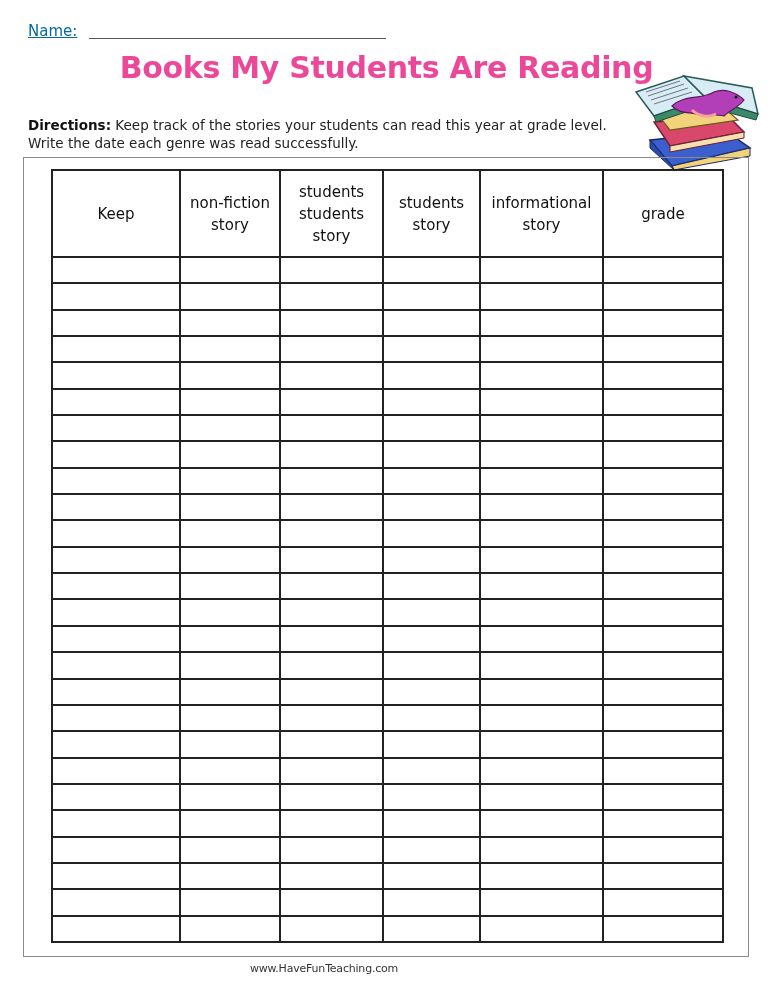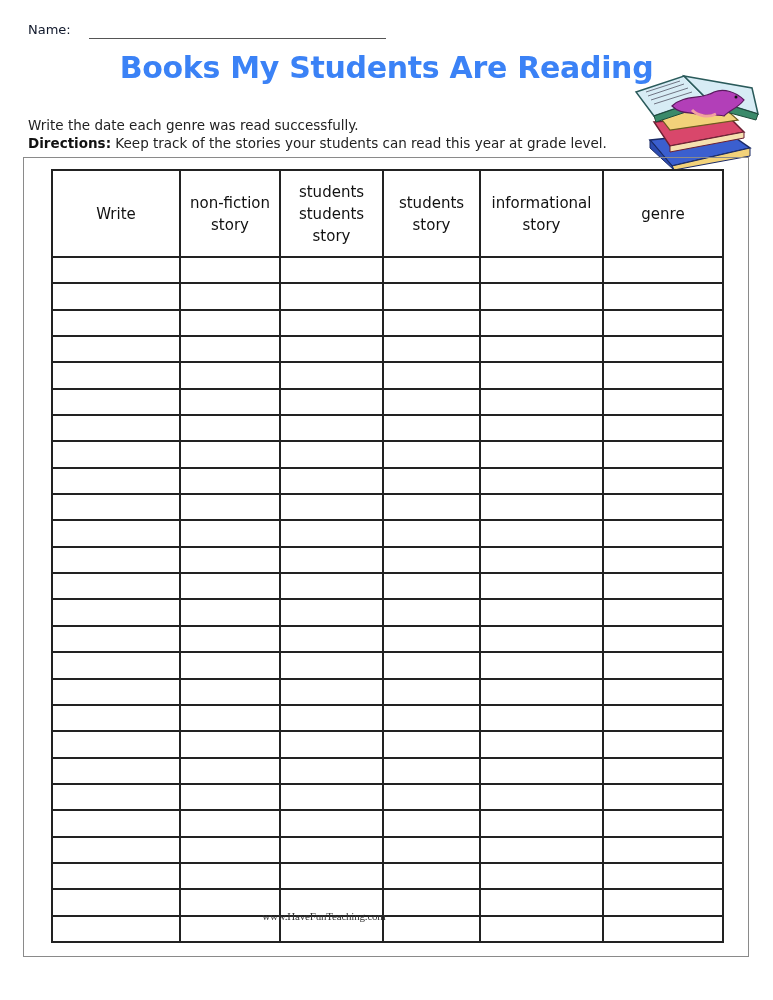--- a/index.html
+++ b/index.html
@@ -1,47 +1,47 @@
 <!DOCTYPE html>
 <html><head>
 <meta charset="utf-8">
 <style>
   html, body { margin: 0; padding: 0; background: #ffffff; }
   body { width: 773px; height: 1000px; position: relative; overflow: hidden;
          font-family: "DejaVu Sans", "Liberation Sans", sans-serif; color: #111; }
-  .name-row { position: absolute; left: 28px; top: 22px; font-size: 13px; color: #0f172a; }
+  .name-row { position: absolute; left: 28px; top: 22px; font-size: 15px; color: #0369a1; text-decoration: underline; }
   .name-line { position: absolute; left: 89px; top: 38px; width: 297px; height: 0;
                border-top: 1px solid #555; }
   .title { position: absolute; left: 0; width: 773px; top: 50px; text-align: center;
-           font-size: 30px; font-weight: bold; letter-spacing: -0.3px; color: #3b82f6; }
+           font-size: 30px; font-weight: bold; letter-spacing: -0.3px; color: #ec4899; }
   .directions { position: absolute; left: 28px; top: 116px; font-size: 13.5px; line-height: 18px; color: #222; }
   .directions b { font-weight: bold; color: #111; }
   .illustration { position: absolute; left: 632px; top: 70px; width: 130px; height: 100px; }
   .frame { position: absolute; left: 23px; top: 157px; width: 726px; height: 800px;
            border: 1px solid #8a8a8a; box-sizing: border-box; background: transparent; }
   table.tracker { position: absolute; left: 51px; top: 169px; width: 671px;
                   border-collapse: collapse; table-layout: fixed; }
   table.tracker th, table.tracker td { border: 2px solid #222; padding: 0; }
   table.tracker th { height: 85px; font-weight: normal; font-size: 15px; line-height: 22px;
                      text-align: center; vertical-align: middle; color: #111; }
   table.tracker td { height: 24.35px; }
-  .footer { position: absolute; left: 0; width: 648px; top: 910px; text-align: center;
-            font-size: 11px; color: #333; letter-spacing: -0.2px; font-family: Liberation Serif, serif; }
+  .footer { position: absolute; left: 0; width: 648px; top: 962px; text-align: center;
+            font-size: 11px; color: #333; letter-spacing: -0.2px; }
 </style>
 </head>
 <body>
 
 <div class="name-row">Name:</div>
 <div class="name-line"></div>
 
 <div class="title">Books My Students Are Reading</div>
 
 <div class="directions">
+  <div><b>Directions:</b><span> Keep track of the stories your students can read this year at grade level.</span></div>
   <div>Write the date each genre was read successfully.</div>
-  <div><b>Directions:</b><span> Keep track of the stories your students can read this year at grade level.</span></div>
 </div>
 
 <div class="illustration">
   <svg width="130" height="100" viewBox="0 0 130 100">
 
     <path d="M18 70 L95 62 L118 78 L40 96 Z" fill="#3b5fcf" stroke="#1a2a66" stroke-width="1.5"></path>
     <path d="M40 96 L118 78 L118 86 L42 100 Z" fill="#f2d27a" stroke="#1a2a66" stroke-width="1"></path>
     <path d="M18 70 L40 96 L42 100 L18 78 Z" fill="#2c4bb0" stroke="#1a2a66" stroke-width="1"></path>
 
     <path d="M22 52 L96 46 L112 62 L38 76 Z" fill="#d9476b" stroke="#6b1f33" stroke-width="1.5"></path>
@@ -68,41 +68,41 @@
     <col style="width:128px">
       <col style="width:100px">
       <col style="width:103px">
     <col style="width:97px">
       <col style="width:123px">
       <col style="width:120px">
   </colgroup>
   <thead>
     <tr>
       <th>
-          <div>Write</div>
+          <div>Keep</div>
         </th>
       <th>
           <div>non-fiction</div>
           <div>story</div>
         </th>
       <th>
           <div>students</div>
           <div>students</div>
           <div>story</div>
         </th>
       <th>
           <div>students</div>
           <div>story</div>
         </th>
       <th>
           <div>informational</div>
           <div>story</div>
         </th>
       <th>
-          <div>genre</div>
+          <div>grade</div>
         </th>
     </tr>
   </thead>
   <tbody id="tracker-body">
       <tr>
         <td></td>
         <td></td>
         <td></td>
         <td></td>
         <td></td>

